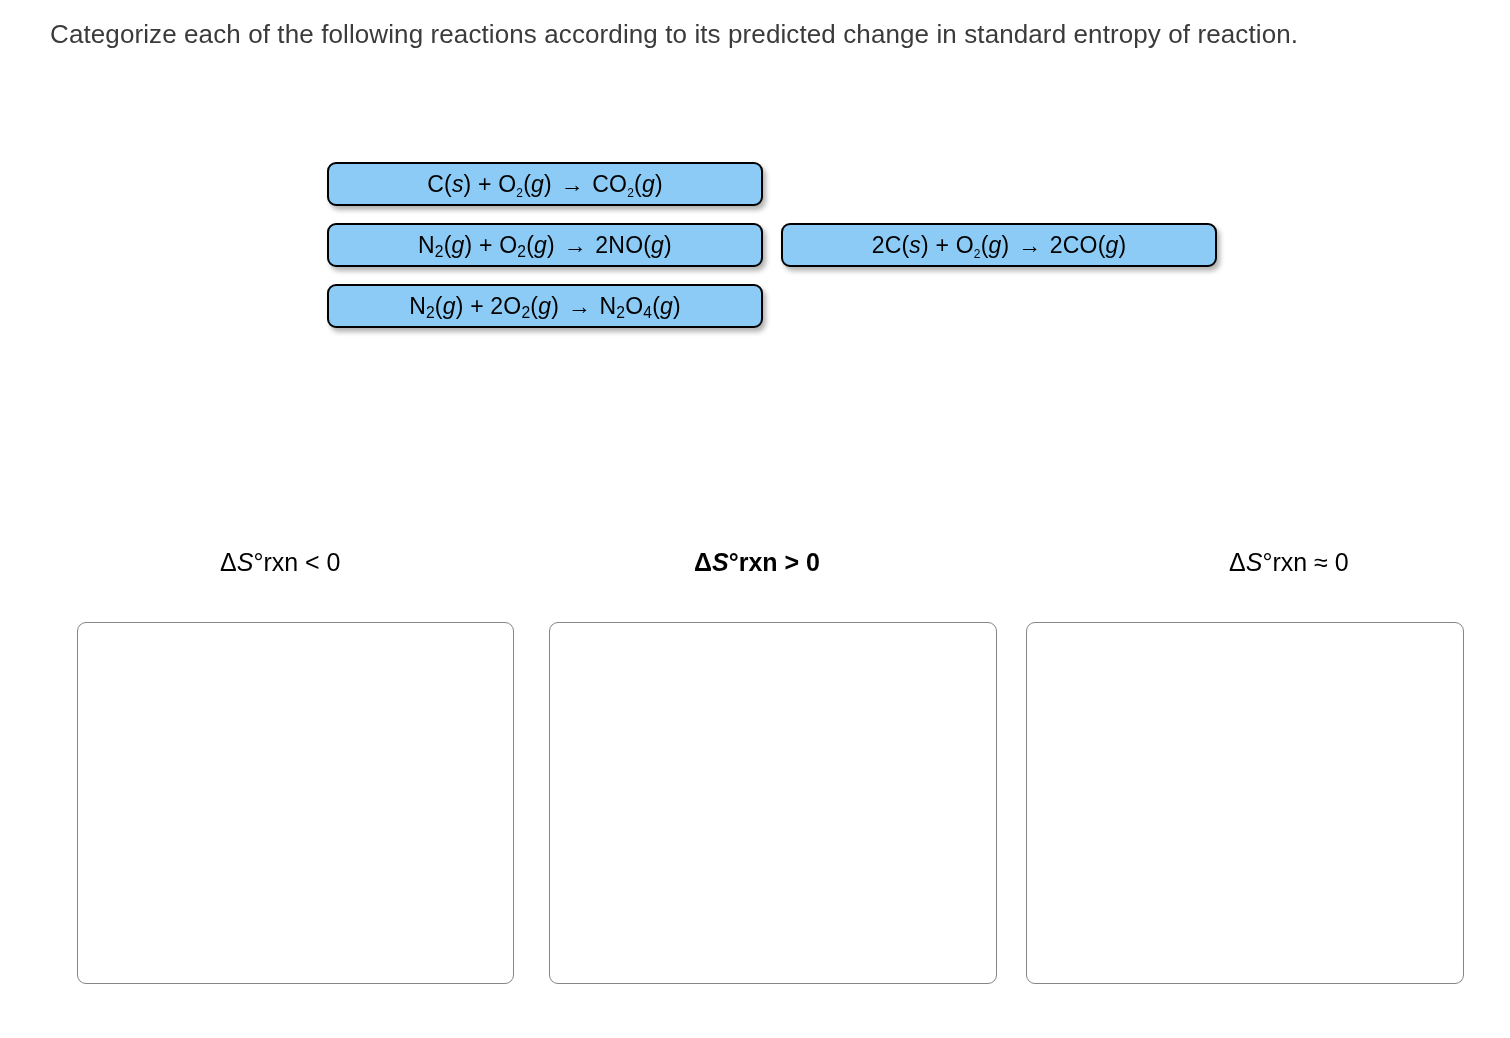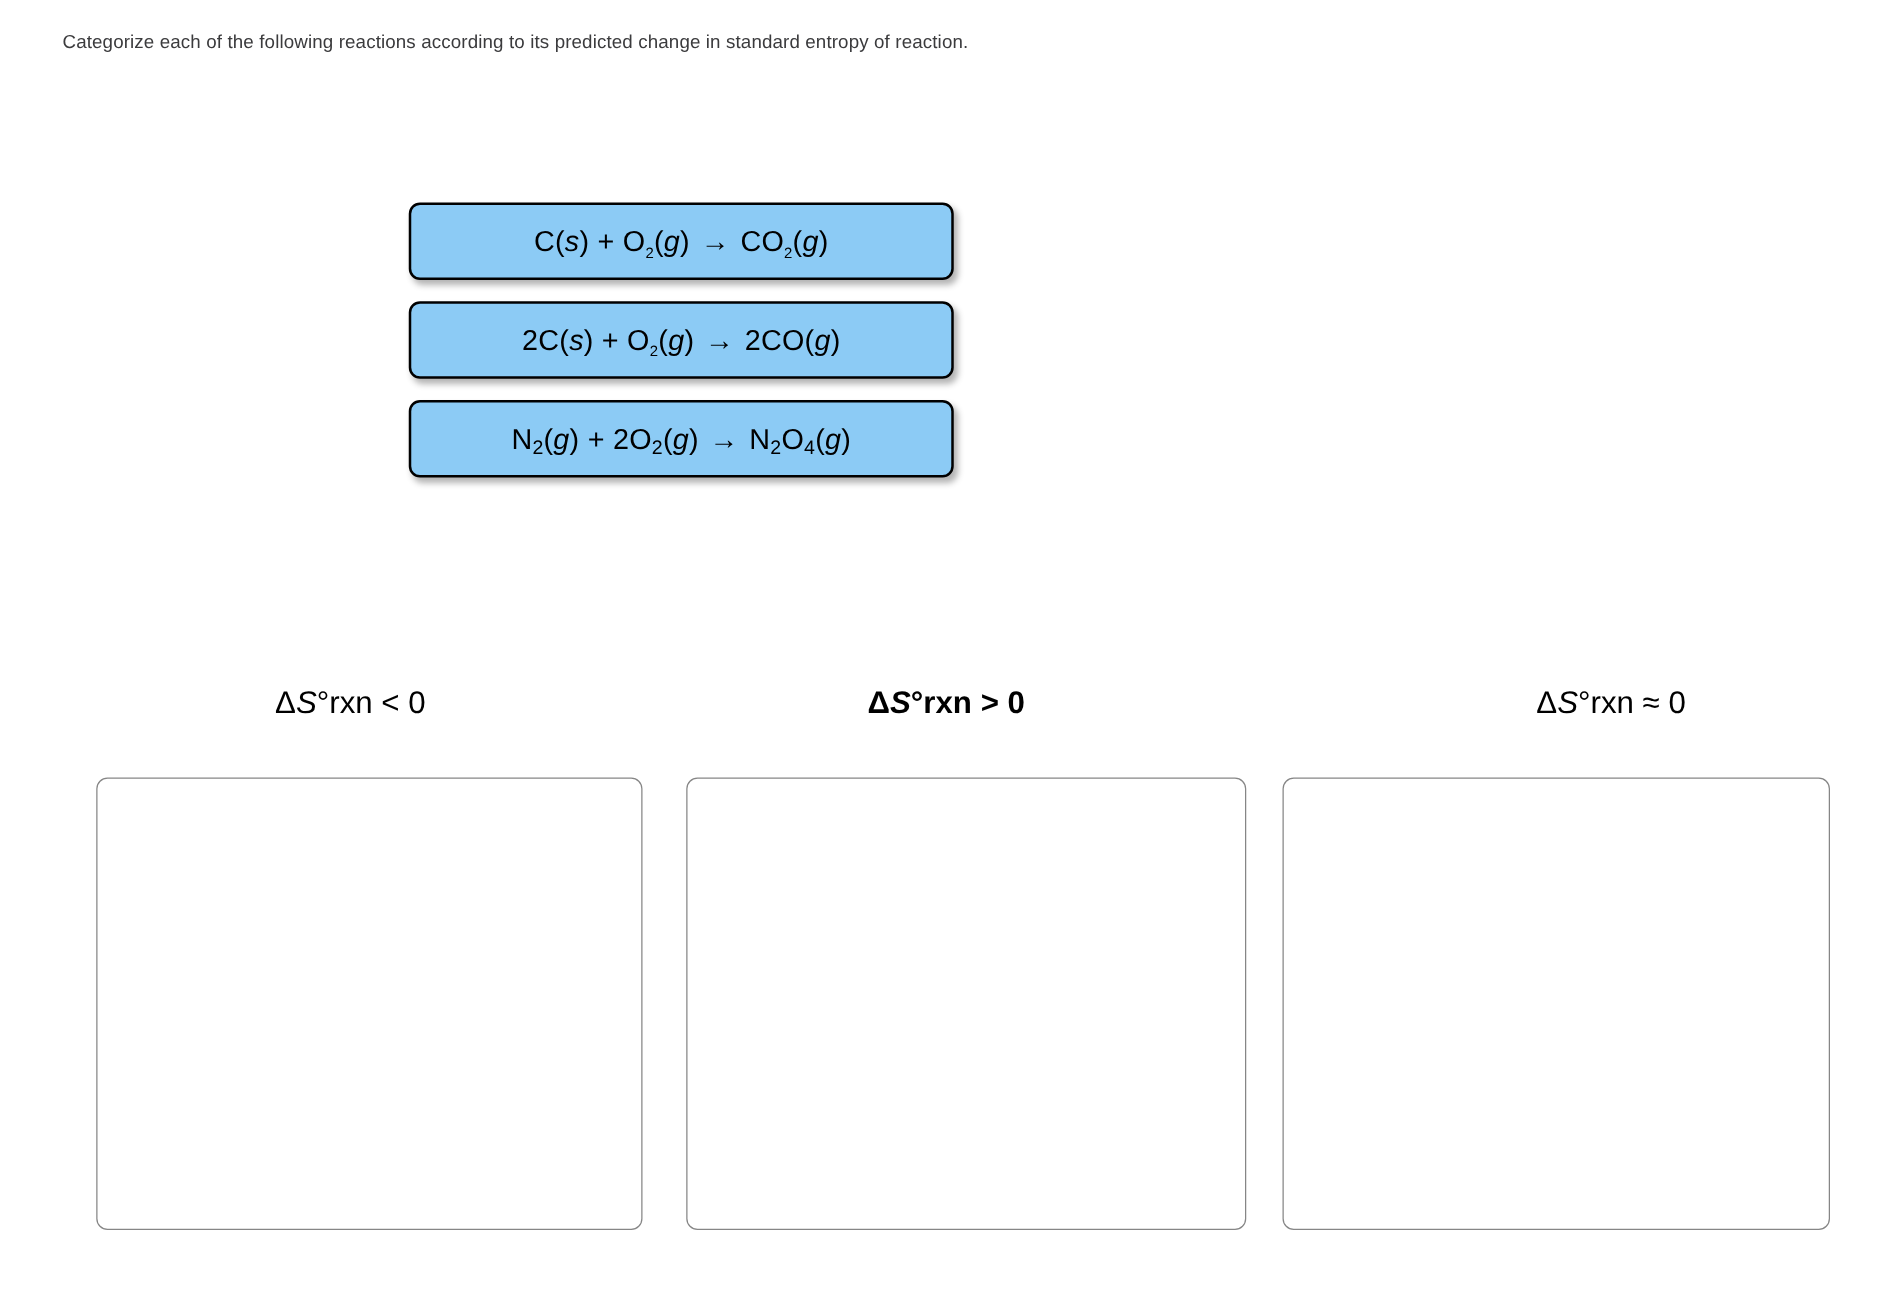--- a/index.html
+++ b/index.html
@@ -15,41 +15,41 @@
     -webkit-font-smoothing: antialiased;
     overflow: hidden;
   }
 
   
   #prompt {
     position: absolute;
     left: 50px;
     top: 20px;
     width: 1400px;
-    font-size: 15px;
+    font-size: 26px;
     line-height: 28px;
     color: #3b3b3d;
     letter-spacing: 0.1px;
   }
 
   
   #tile-grid {
     position: absolute;
     left: 327px;
     top: 162px;
     width: 890px;
   }
   .tile-row {
     display: flex;
     gap: 18px;
     margin-bottom: 17px;
   }
   .tile {
     width: 436px;
-    height: 62px;
+    height: 44px;
     box-sizing: border-box;
     background: #8ccbf5;
     border: 2px solid #000000;
     border-radius: 9px;
     display: flex;
     align-items: center;
     justify-content: center;
     box-shadow: 3px 4px 5px rgba(0,0,0,0.30);
     cursor: move;
     user-select: none;
@@ -134,20 +134,23 @@
   <div class="tile-row">
 
     <div class="tile">
       <span class="tile-text low-sub"><span>C(</span><i>s</i><span>) + O</span><sub>2</sub><span>(</span><i>g</i><span>) </span><span class="arrow">→</span><span> CO</span><sub>2</sub><span>(</span><i>g</i><span>)</span></span>
     </div>
 
   </div>
 
   <div class="tile-row">
 
+    <div class="tile">
+      <span class="tile-text"><span>N</span><sub>2</sub><span>(</span><i>g</i><span>) + O</span><sub>2</sub><span>(</span><i>g</i><span>) </span><span class="arrow">→</span><span> 2NO(</span><i>g</i><span>)</span></span>
+    </div>
 
     <div class="tile">
       <span class="tile-text low-sub"><span>2C(</span><i>s</i><span>) + O</span><sub>2</sub><span>(</span><i>g</i><span>) </span><span class="arrow">→</span><span> 2CO(</span><i>g</i><span>)</span></span>
     </div>
   </div>
 
   <div class="tile-row">
 
 
     <div class="tile">

